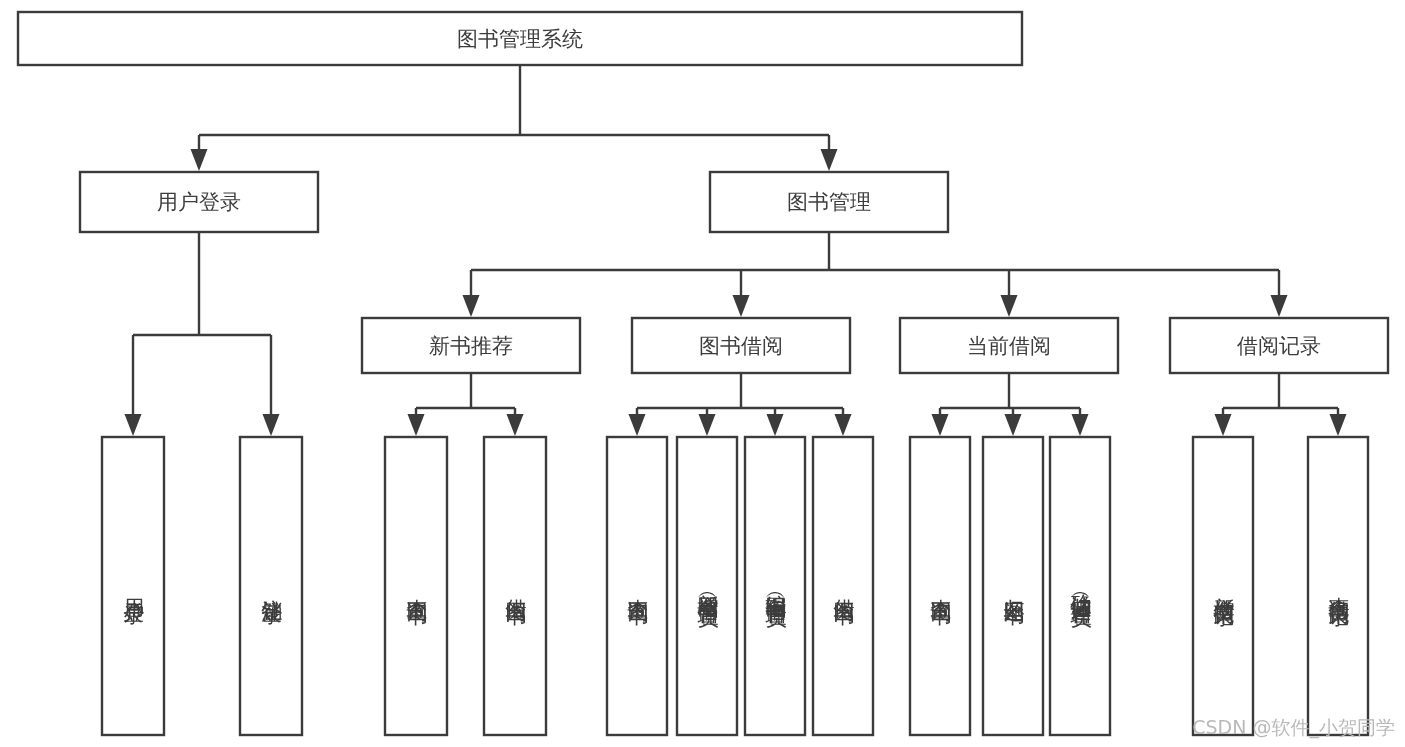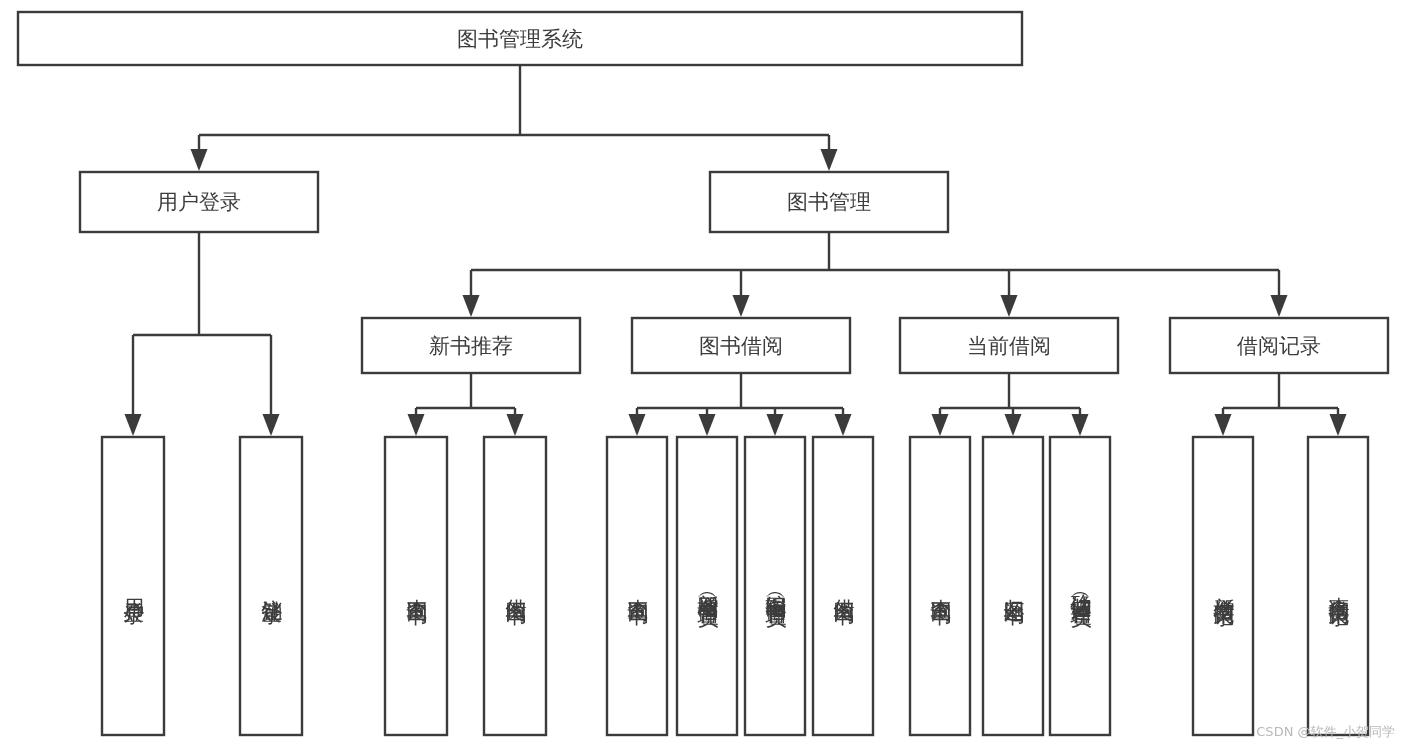--- a/index.html
+++ b/index.html
@@ -51,21 +51,21 @@
   .node-label.vertical {
     text-anchor: middle;
     writing-mode: vertical-rl;
     letter-spacing: 2px;
   }
   .watermark {
     position: absolute;
     right: 10px;
     bottom: 6px;
     font-family: "DejaVu Sans", "Liberation Sans", sans-serif;
-    font-size: 13px;
+    font-size: 19px;
     color: #b9b9b9;
     white-space: nowrap;
     pointer-events: none;
     user-select: none;
   }
 </style>
 </head>
 <body>
 
 <div id="diagram-root">

